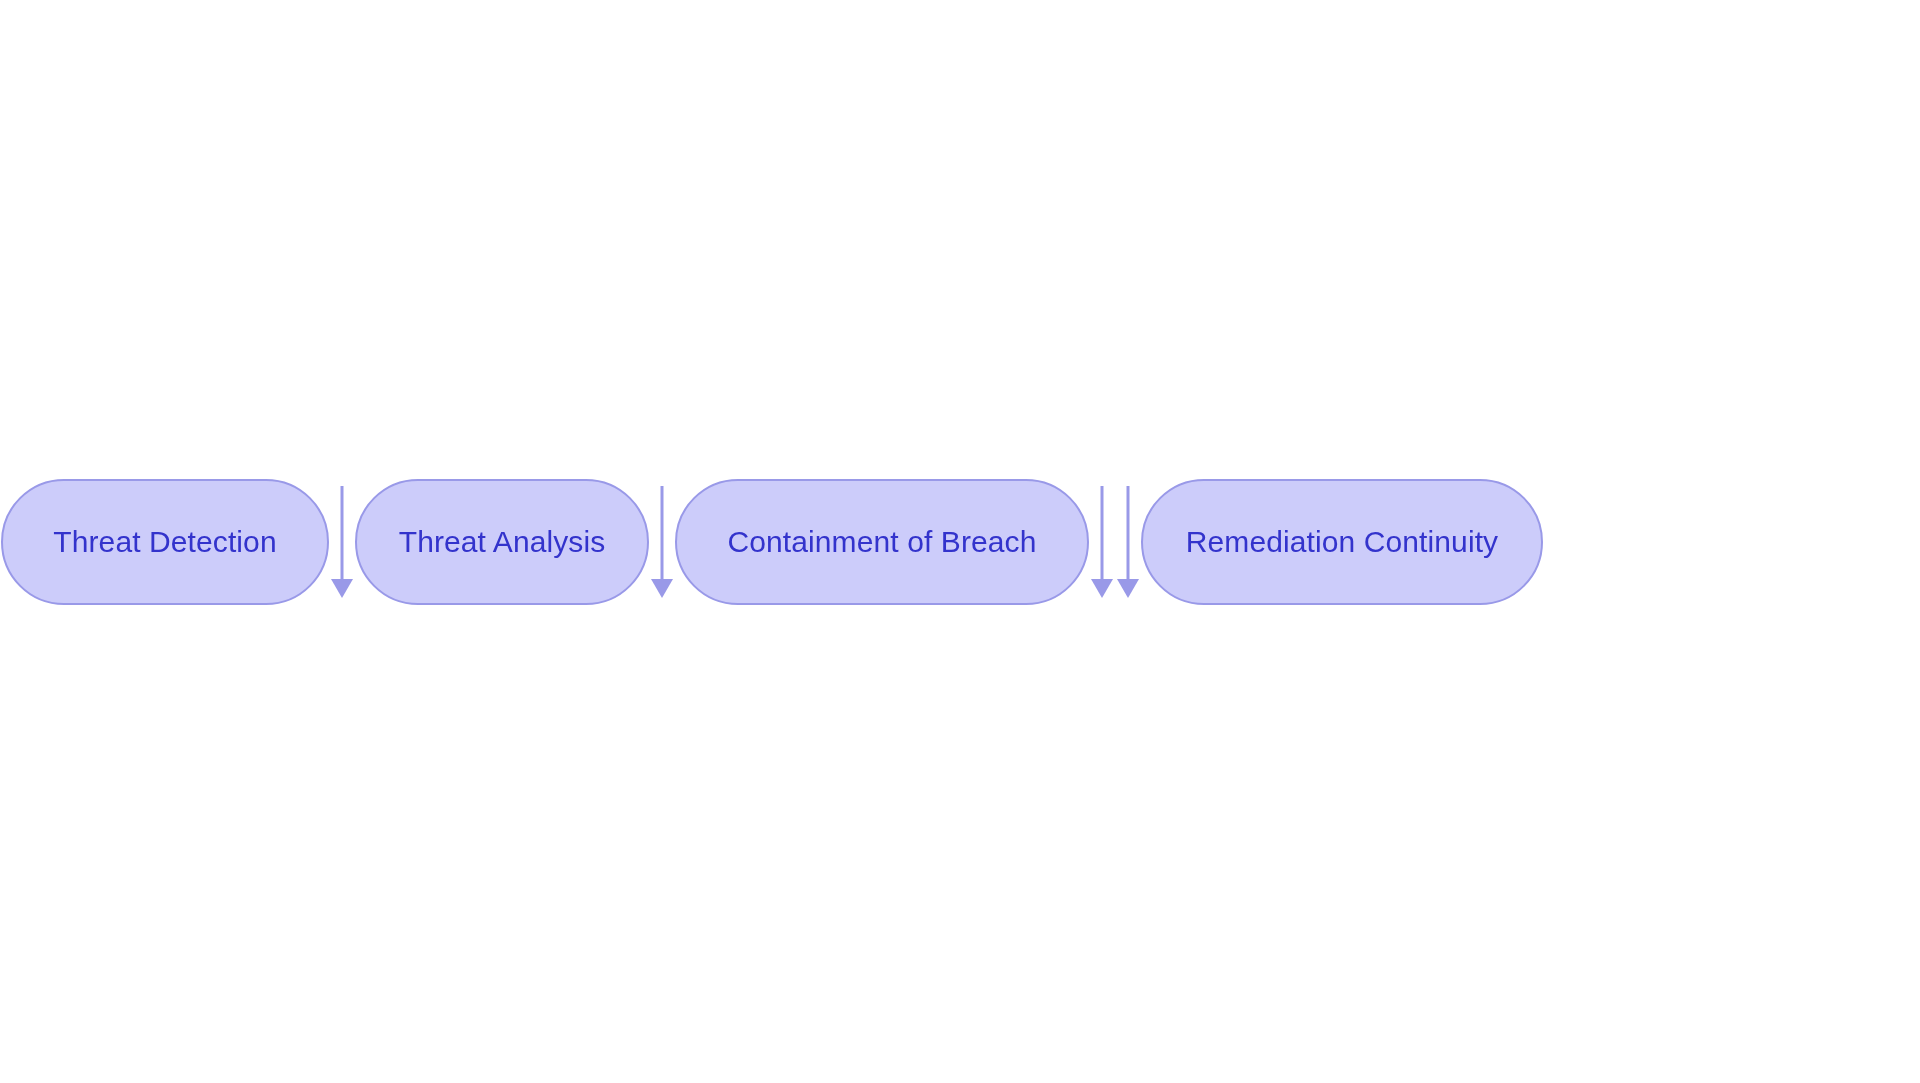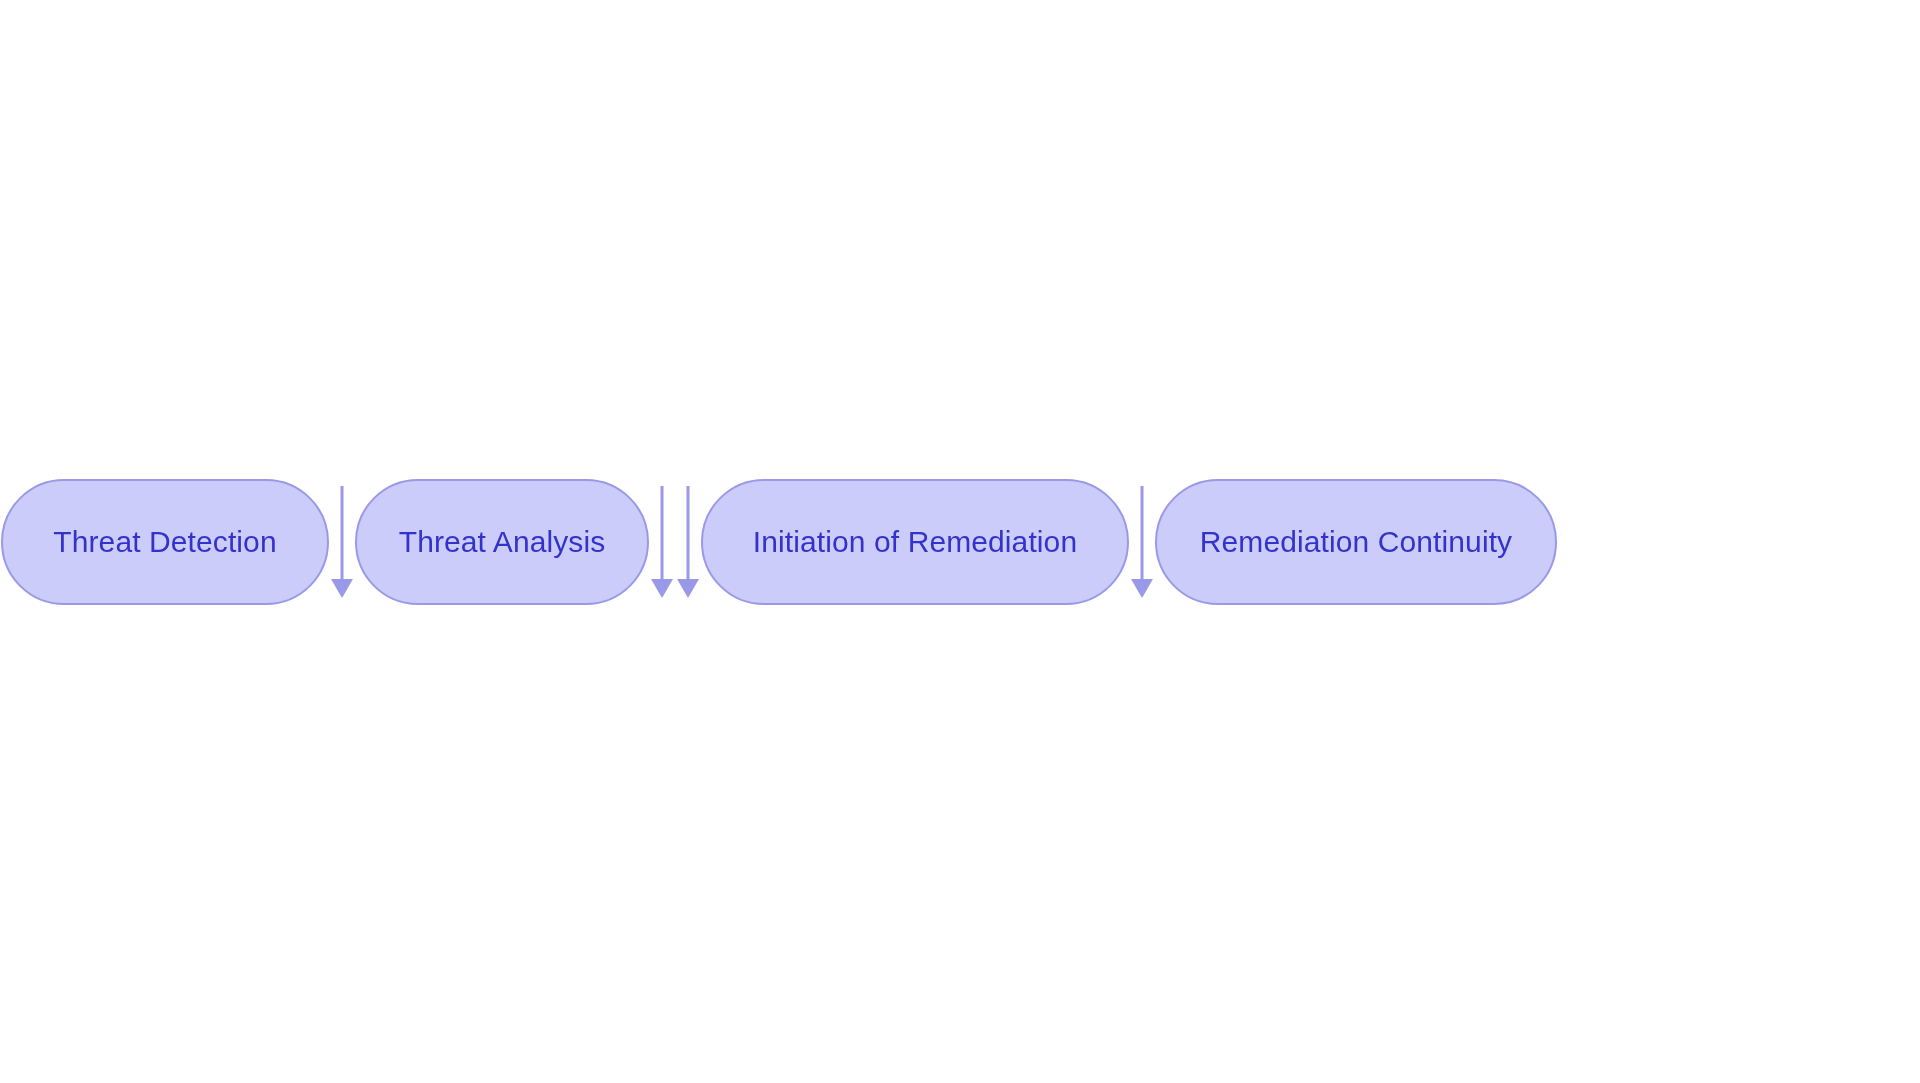--- a/index.html
+++ b/index.html
@@ -110,29 +110,29 @@
 
     <div class="node n-w2">
       <span class="node-label">Threat Analysis</span>
     </div>
 
     <div class="connector">
       <div class="conn-line"></div>
       <div class="conn-head"></div>
     </div>
 
+    <div class="node n-w3">
+      <span class="node-label">Containment of Breach</span>
+    </div>
 
     <div class="connector">
       <div class="conn-line"></div>
       <div class="conn-head"></div>
     </div>
 
-    <div class="node n-w4">
-      <span class="node-label">Initiation of Remediation</span>
-    </div>
 
     <div class="connector">
       <div class="conn-line"></div>
       <div class="conn-head"></div>
     </div>
 
     <div class="node n-w5">
       <span class="node-label">Remediation Continuity</span>
     </div>
 

